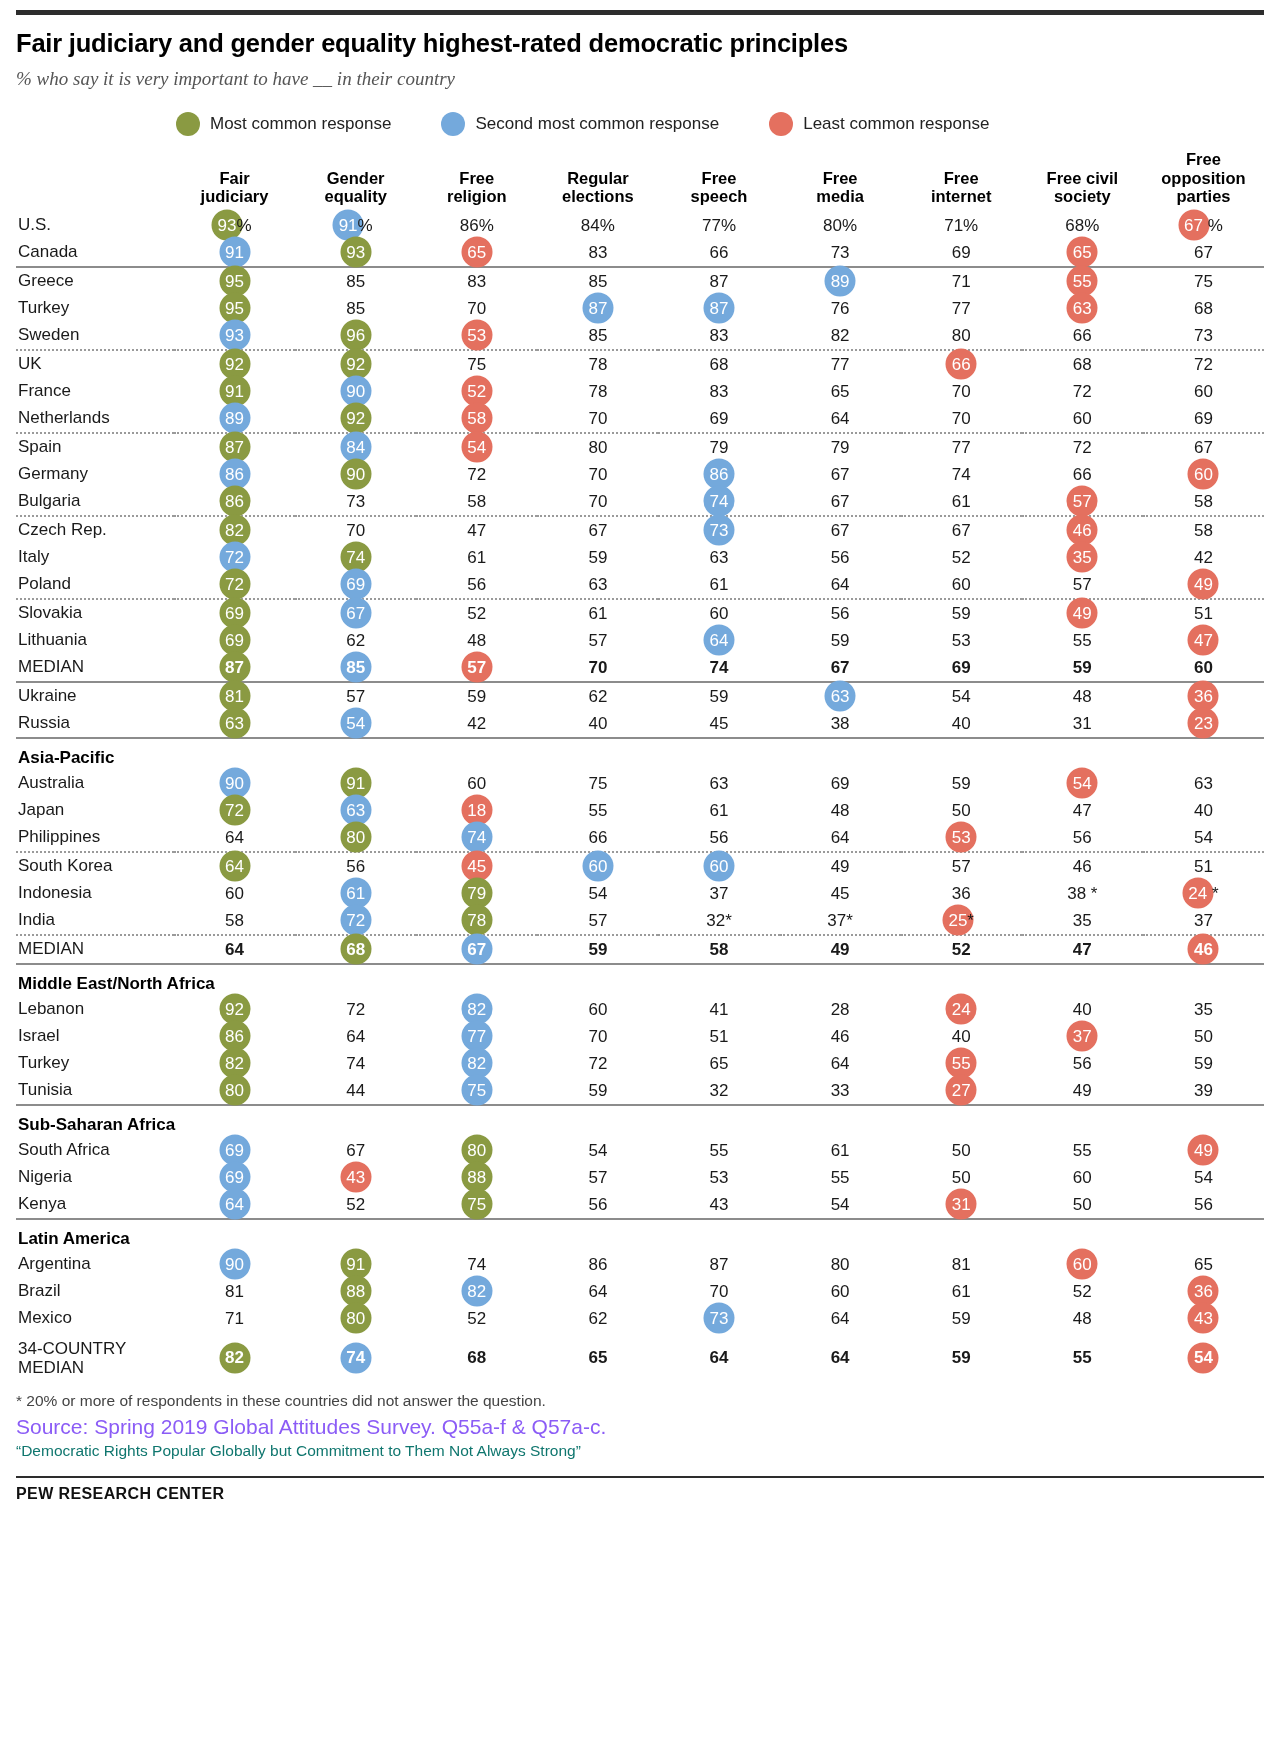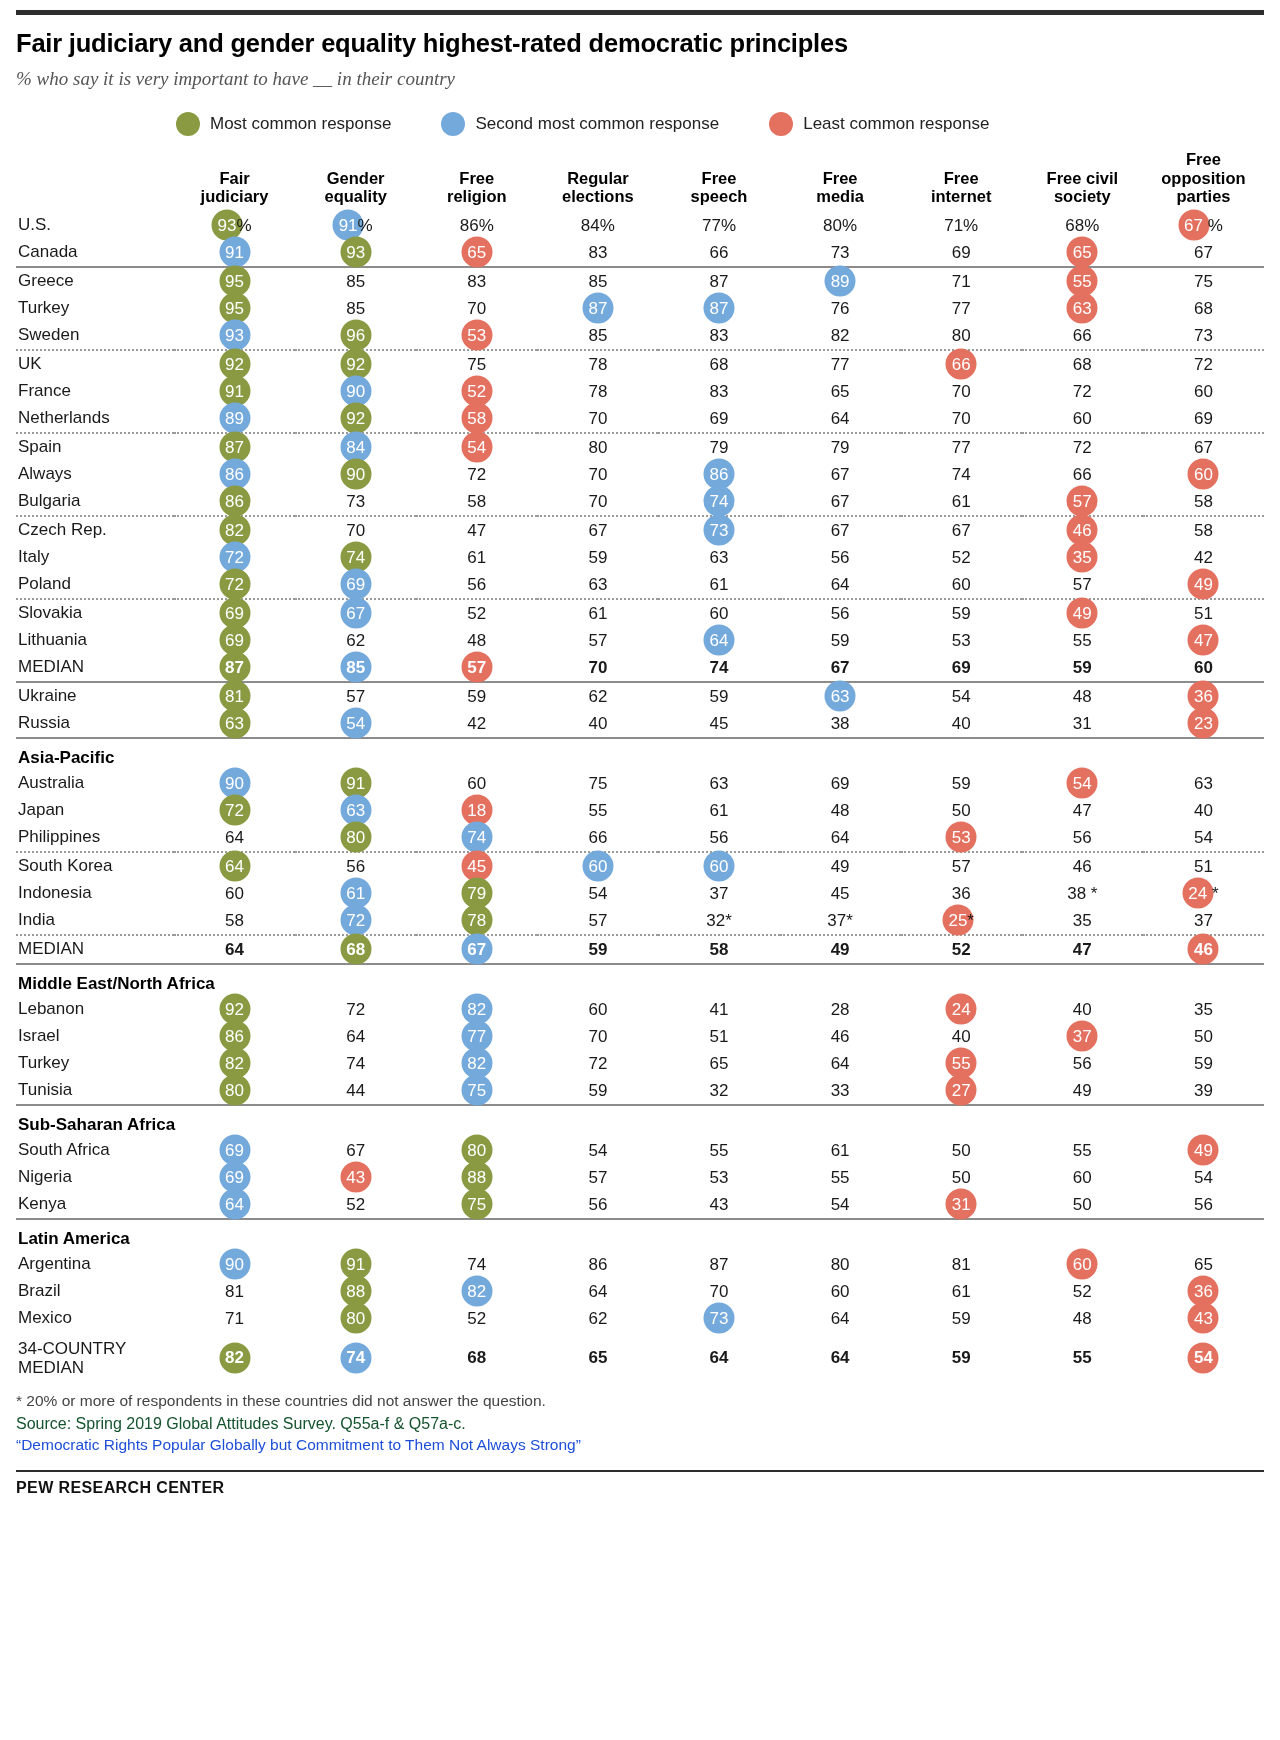--- a/index.html
+++ b/index.html
@@ -84,22 +84,22 @@
 
   td.final-median{
     font-weight:bold;font-size:17px;
   }
   td.country.final{
     font-weight:bold;line-height:1.12;white-space:normal;
   }
 
   .footnotes{margin-top:14px;}
   .footnote{font-size:15.5px;color:#444;margin:0 0 3px 0;line-height:1.35;}
-  .source{font-size:16px;color:#14532d;margin:0 0 3px 0;}
-  .reporttitle{font-size:15.5px;color:#1d4ed8;margin:0 0 0 0;}
+  .source{font-size:21px;color:#8b5cf6;margin:0 0 3px 0;}
+  .reporttitle{font-size:15.5px;color:#0f766e;margin:0 0 0 0;}
 
   .prc-rule{height:2px;background:#2d2d2d;margin:16px 0 7px 0;}
   .prc{font-size:16px;font-weight:bold;letter-spacing:0.4px;color:#111;}
 </style>
 </head>
 <body>
 
 <div class="page">
 
   <div class="rule-top"></div>
@@ -289,21 +289,21 @@
           <td class="val"><span class="cellwrap"><span class="marker" style="background: rgb(116, 169, 220);"></span><span class="vtext onmarker">84</span></span></td>
           <td class="val"><span class="cellwrap"><span class="marker" style="background: rgb(228, 112, 95);"></span><span class="vtext onmarker">54</span></span></td>
           <td class="val"><span class="cellwrap"><span class="vtext">80</span></span></td>
           <td class="val"><span class="cellwrap"><span class="vtext">79</span></span></td>
           <td class="val"><span class="cellwrap"><span class="vtext">79</span></span></td>
           <td class="val"><span class="cellwrap"><span class="vtext">77</span></span></td>
           <td class="val"><span class="cellwrap"><span class="vtext">72</span></span></td>
           <td class="val"><span class="cellwrap"><span class="vtext">67</span></span></td>
         </tr>
         <tr class="row">
-          <td class="country">Always</td>
+          <td class="country">Germany</td>
           <td class="val"><span class="cellwrap"><span class="marker" style="background: rgb(116, 169, 220);"></span><span class="vtext onmarker">86</span></span></td>
           <td class="val"><span class="cellwrap"><span class="marker" style="background: rgb(138, 154, 66);"></span><span class="vtext onmarker">90</span></span></td>
           <td class="val"><span class="cellwrap"><span class="vtext">72</span></span></td>
           <td class="val"><span class="cellwrap"><span class="vtext">70</span></span></td>
           <td class="val"><span class="cellwrap"><span class="marker" style="background: rgb(116, 169, 220);"></span><span class="vtext onmarker">86</span></span></td>
           <td class="val"><span class="cellwrap"><span class="vtext">67</span></span></td>
           <td class="val"><span class="cellwrap"><span class="vtext">74</span></span></td>
           <td class="val"><span class="cellwrap"><span class="vtext">66</span></span></td>
           <td class="val"><span class="cellwrap"><span class="marker" style="background: rgb(228, 112, 95);"></span><span class="vtext onmarker">60</span></span></td>
         </tr>

